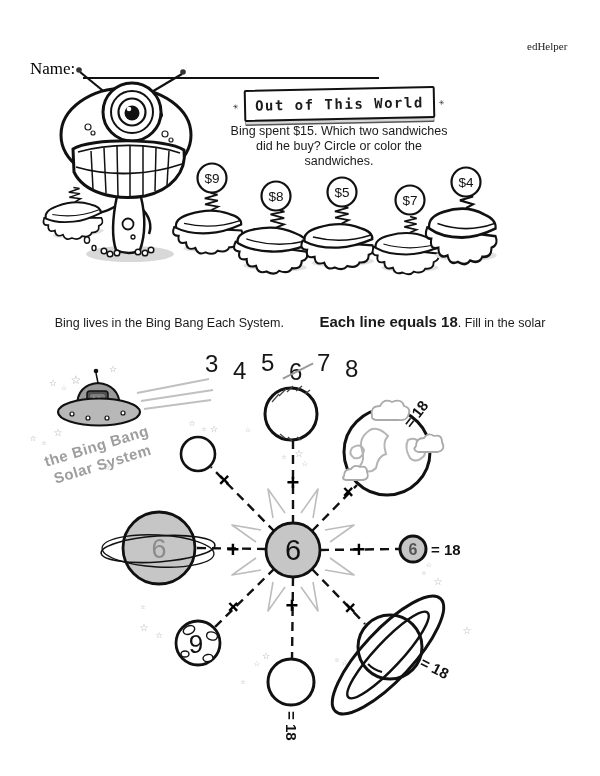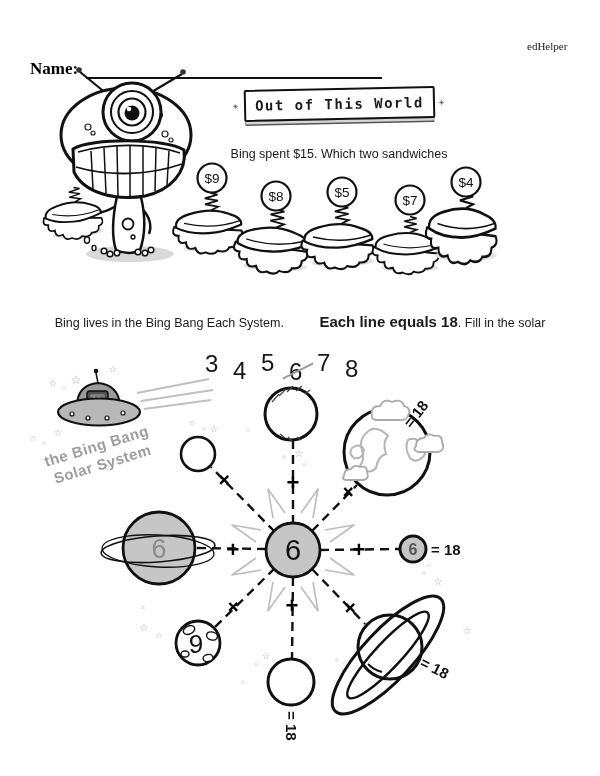--- a/index.html
+++ b/index.html
@@ -1,33 +1,33 @@
 <!DOCTYPE html>
 <html><head>
 <meta charset="utf-8">
 <style>
   html,body{margin:0;padding:0;background:#fff;}
   .page{position:relative;width:600px;height:776px;background:#fff;overflow:hidden;
         font-family:"Liberation Sans",sans-serif;color:#1a1a1a;padding-left:12px;}
   .brand{position:absolute;top:40px;left:527px;font-family:"Liberation Serif",serif;
          font-size:11px;color:#1a1a1a;}
   .name-row{position:absolute;top:59px;left:30px;display:flex;align-items:flex-end;
-            font-family:"Liberation Serif",serif;font-weight:bold;font-size:17px;color:#000;}
+            font-family:"Liberation Serif",serif;font-weight:normal;font-size:17px;color:#000;}
   .name-line{display:inline-block;width:296px;border-bottom:2px solid #111;margin-left:8px;height:16px;}
 
   .p1block{position:absolute;left:228px;top:83px;width:222px;text-align:center;
            font-size:12.5px;line-height:1.2;}
   .banner{position:relative;display:inline-block;margin:5px 0 3px;padding:6px 9px 5px;
           border:2.2px solid #111;border-radius:2px;transform:rotate(-1.2deg);
           font-family:"DejaVu Sans Mono","Liberation Mono",monospace;font-weight:bold;
           font-size:14px;letter-spacing:1.5px;white-space:nowrap;
           box-shadow:0 4px 0 -1.5px #d6d6d6,0 5px 0 -1px #555;}
   .pin{position:absolute;top:9px;font-size:9px;color:#111;}
   .pin-l{left:-13px}.pin-r{right:-13px}
-  .q1{margin-top:24px;}
+  .q1{margin-top:1px;}
 
   .p2block{position:absolute;left:0;top:311px;width:600px;text-align:center;
            font-size:12.5px;line-height:1.4;}
   .bold-phrase{font-weight:bold;font-size:15px;margin-left:32px;}
 
   .num{position:absolute;font-size:24px;color:#161616;}
   .slash{position:absolute;left:281px;top:370px;width:34px;height:0;
          border-top:2.6px solid #9a9a9a;transform:rotate(-27deg);}
 
   svg{position:absolute;left:0;}
@@ -153,20 +153,21 @@
     </g>
   </svg>
 
   <div class="p1block">
     <div class="banner">
       <span class="pin pin-l">✳</span>
       <span>Out of This World</span>
       <span class="pin pin-r">✳</span>
     </div>
     <div class="q1">Bing spent $15. Which two sandwiches</div>
+    <div>did he buy? Circle or color the sandwiches.</div>
   </div>
 
   <div class="p2block">
     <div>
       <span>Bing lives in the Bing Bang Each System. </span><span class="bold-phrase">Each line equals 18</span><span>. Fill in the solar</span>
     </div>
   </div>
 
   <svg width="600" height="431" viewBox="0 345 600 431" style="top:345px">
 

